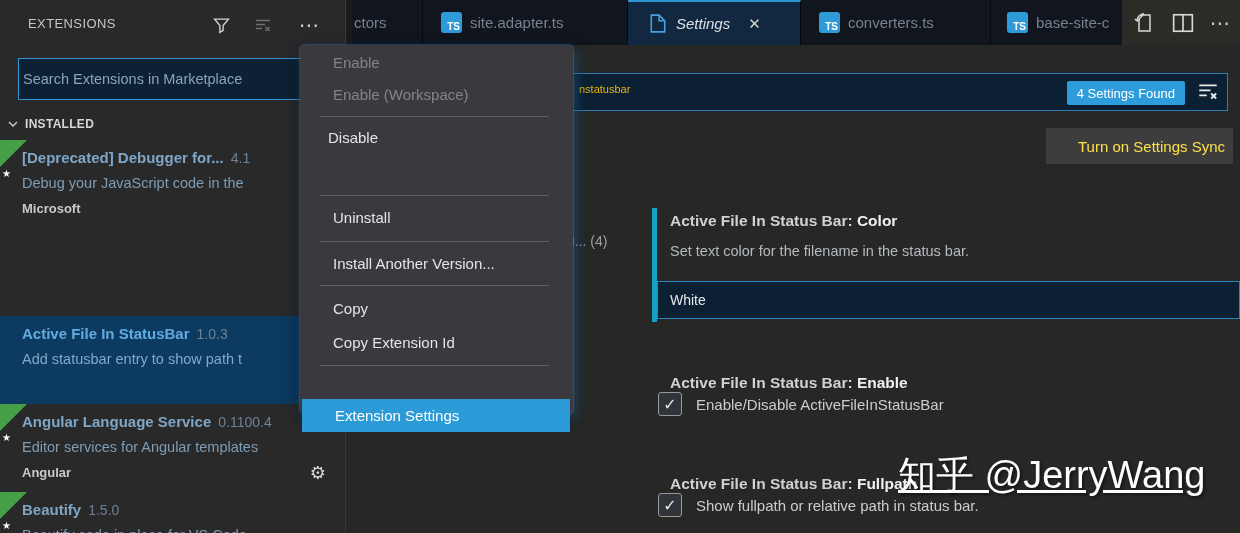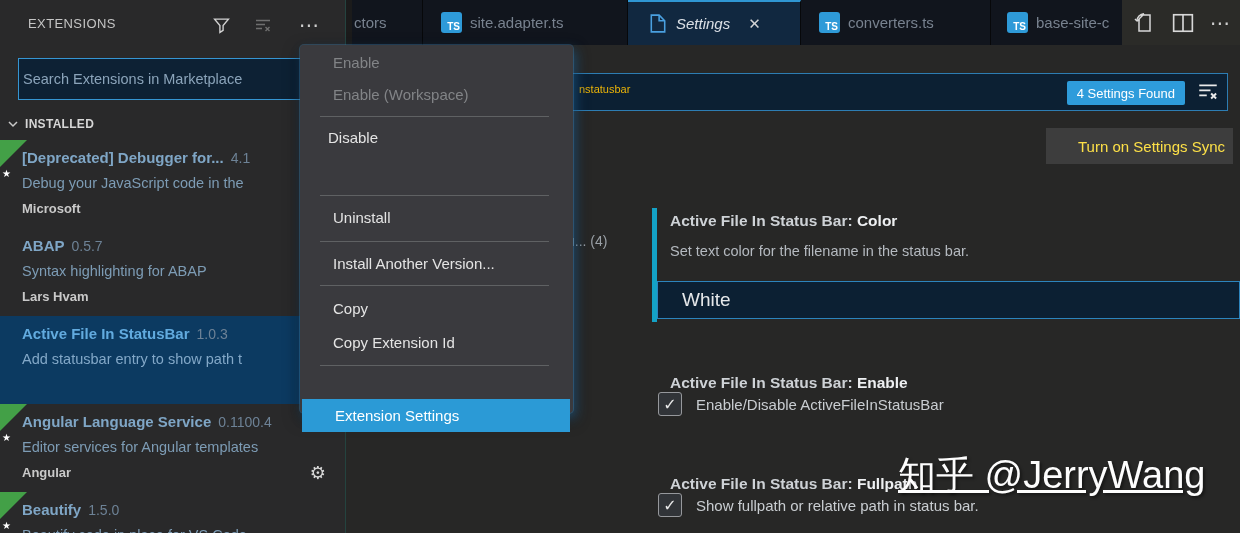--- a/index.html
+++ b/index.html
@@ -54,21 +54,21 @@
   #results-badge { position:absolute; right:42px; top:7px; height:24px; padding:0 10px; background:#2e9cdb; border-radius:2px; color:#fff; font-size:13px; display:flex; align-items:center; }
   #clear-filter { position:absolute; right:8px; top:7px; color:#eaeaea; display:flex; align-items:center; cursor:pointer; }
   #sync-btn { position:absolute; left:700px; top:83px; width:187px; height:36px; background:#3d3d3d; color:#fde047; font-size:15px; display:flex; align-items:center; justify-content:center; cursor:pointer;padding-left:24px; }
   #toc-frag { position:absolute; left:221px; top:188px; font-size:14px; color:#9aa0a6; }
 
   .set-row-title { position:absolute; left:324px; font-size:15.5px; white-space:nowrap; }
   .set-prefix { color:#ced2d6; font-weight:bold; }
   .set-name { color:#eef0f2; font-weight:bold; }
   .set-desc { position:absolute; left:324px; font-size:14.5px; color:#b5bac0; }
   #mod-bar { position:absolute; left:306px; top:163px; width:5px; height:114px; background:#14a2c6; }
-  #color-input { position:absolute; left:311px; top:236px; width:583px; height:38px; background:#0c2033; border:1px solid #2c84bd; color:#e6e8ea; font-size:19px; padding:0 24px; outline:none; font-family:inherit; }
+  #color-input { position:absolute; left:311px; top:236px; width:583px; height:38px; background:#0c2033; border:1px solid #2c84bd; color:#e6e8ea; font-size:14px; padding:0 12px; outline:none; font-family:inherit; }
   .checkbox { position:absolute; left:312px; width:24px; height:24px; background:#313438; border:1px solid #96989c; border-radius:3px; color:#e8e8e8; font-size:16px; display:flex; align-items:center; justify-content:center; cursor:pointer; }
   .check-label { position:absolute; left:350px; font-size:15px; color:#c9cdd1; white-space:nowrap; }
 
   #watermark { left:898px; top:450px; font-size:38px; color:#fdfdfd; white-space:nowrap; text-shadow:2px 2px 3px rgba(0,0,0,.45); z-index:40;text-decoration:underline; }
 
   
   #ctx-menu { left:300px; top:45px; width:273px; height:368px; background:#3a3a3e; border-radius:4px; z-index:30;
     box-shadow:0 0 0 1px rgba(80,150,200,.28), 3px 5px 12px rgba(40,130,200,.45), 0 6px 16px rgba(0,0,0,.55); }
   .mi { position:absolute; left:0; width:273px; height:30px; line-height:30px; padding-left:33px; font-size:15px; color:#e4e4e4; cursor:pointer; }
   .mi.disabled { color:#828487; cursor:default; }
@@ -109,25 +109,20 @@
 
   <div class="abs ext-item" style="top:140px;">
     <div class="corner-badge">
         <span class="corner-star">★</span>
       </div>
     <div class="ext-title-row"><span class="ext-name">[Deprecated] Debugger for...</span><span class="ext-ver">4.1</span></div>
     <div class="ext-desc">Debug your JavaScript code in the</div>
     <div class="ext-pub">Microsoft</div>
   </div>
 
-  <div class="abs ext-item" style="top:228px;">
-    <div class="ext-title-row"><span class="ext-name">ABAP</span><span class="ext-ver">0.5.7</span></div>
-    <div class="ext-desc">Syntax highlighting for ABAP</div>
-    <div class="ext-pub">Lars Hvam</div>
-  </div>
 
   <div class="abs ext-item sel" style="top:316px;">
     <div class="ext-title-row"><span class="ext-name">Active File In StatusBar</span><span class="ext-ver">1.0.3</span></div>
     <div class="ext-desc">Add statusbar entry to show path t</div>
     <div class="ext-pub">RoscoP</div>
   </div>
 
   <div class="abs ext-item" style="top:404px;">
     <div class="corner-badge">
         <span class="corner-star">★</span>

